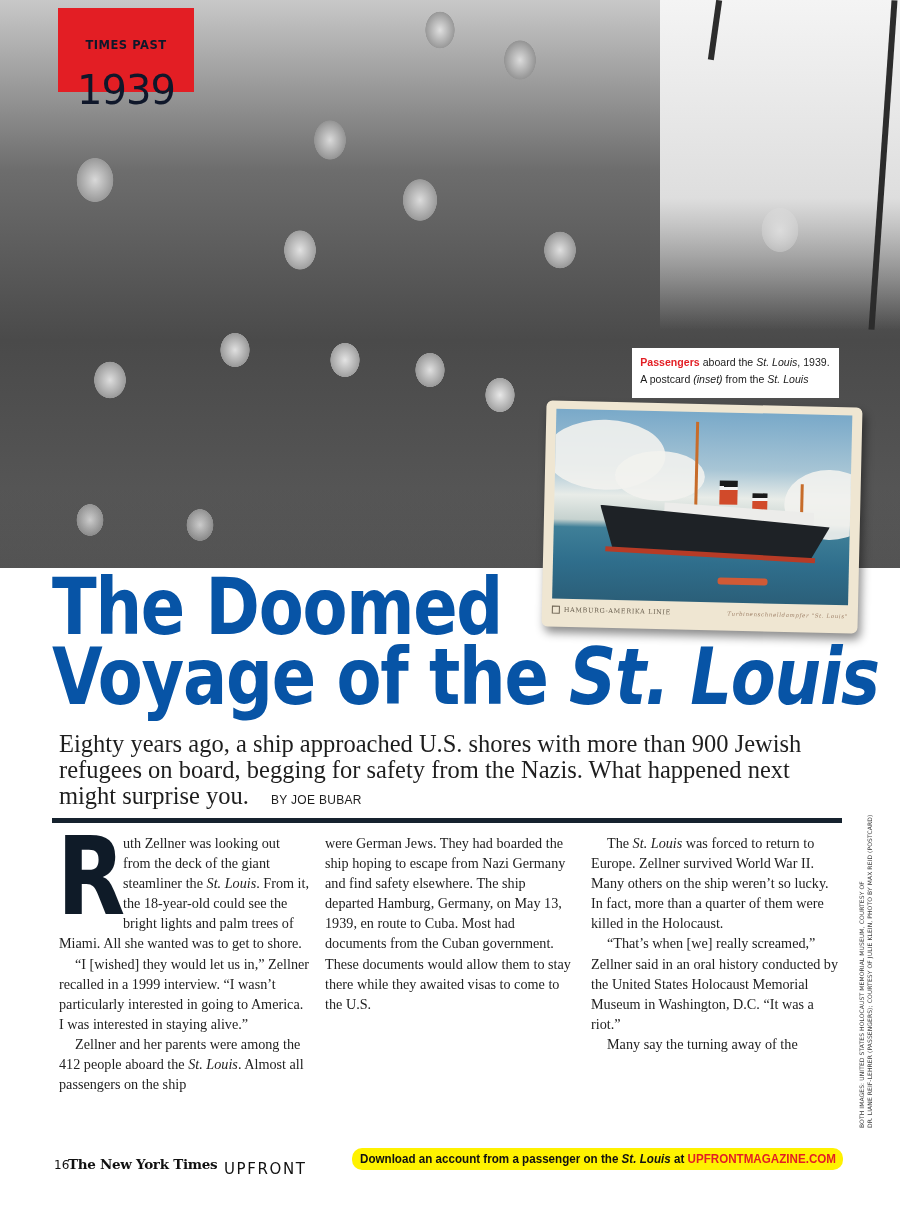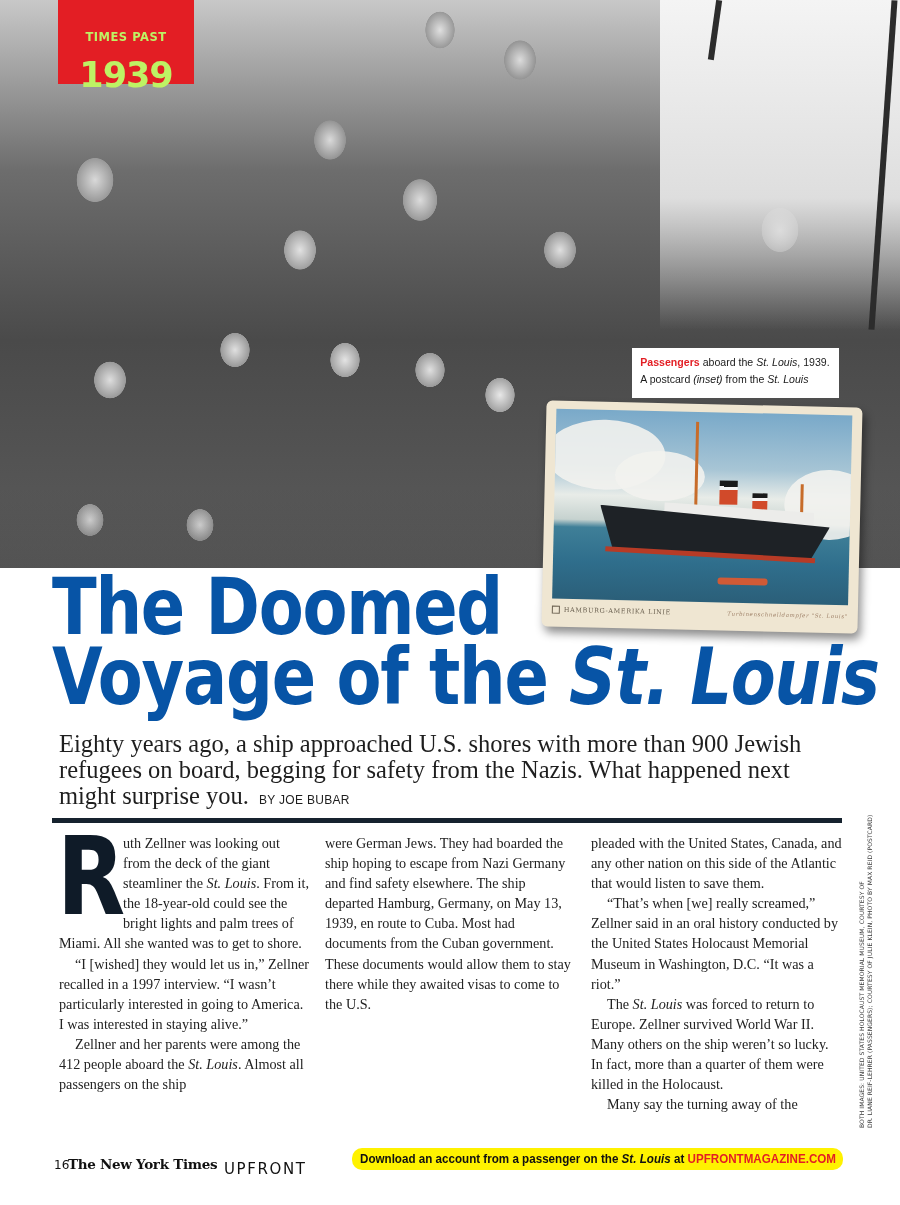--- a/index.html
+++ b/index.html
@@ -34,26 +34,26 @@
       background: linear-gradient(180deg, #f4f4f4 0%, #dedede 60%, rgba(150,150,150,0) 100%);
     }
     .hero .rope { position: absolute; background: #2c2c2c; width: 6px; }
     .hero .rope.r1 { left: 712px; top: 0; height: 60px; transform: rotate(8deg); }
     .hero .rope.r2 { left: 880px; top: 0; height: 330px; transform: rotate(4deg); }
     .hero .fade { position: absolute; left: 0; bottom: 0; width: 100%; height: 80px;
       background: linear-gradient(180deg, rgba(0,0,0,0) 0%, rgba(60,60,60,0.25) 100%); }
 
     
     .tag {
-      position: absolute; left: 58px; top: 0; width: 136px; height: 84px;
-      background: #e31e24; color: #bef264; text-align: center;
+      position: absolute; left: 58px; top: 8px; width: 136px; height: 84px;
+      background: #e31e24; color: #0f172a; text-align: center;
       font-family: "DejaVu Sans", sans-serif;
     }
     .tag .kicker { display: block; margin-top: 30px; font-size: 11.5px; font-weight: bold; letter-spacing: 0.5px; }
-    .tag .year { display: block; margin-top: 10px; font-size: 35px; font-weight: 700; letter-spacing: -1px; line-height: 42px; }
+    .tag .year { display: block; margin-top: 17px; font-size: 40px; font-weight: 400; letter-spacing: -1px; line-height: 42px; }
 
     
     .caption {
       position: absolute; left: 632px; top: 348px; width: 225px; height: 50px;
       background: #ffffff; padding: 6px 9px;
       font-family: "Liberation Sans", sans-serif; font-size: 11.5px; line-height: 17px;
       color: #1a1a1a;
       transform: scaleX(0.92); transform-origin: left top;
     }
     .caption .lead { color: #e31e24; font-weight: bold; }
@@ -109,21 +109,21 @@
     }
     .headline .line { display: block; white-space: nowrap; }
     .headline .it { font-style: oblique; }
 
     
     .dek {
       position: absolute; left: 59px; top: 731px; width: 790px;
       font-family: "Liberation Serif", serif; font-size: 24.5px; line-height: 26px; color: #1e1e1e;
     }
     .dek .byline {
-      font-family: "Liberation Sans", sans-serif; font-size: 12px; letter-spacing: 0.3px; margin-left: 4px;
+      font-family: "Liberation Sans", sans-serif; font-size: 12px; letter-spacing: 0.3px; margin-left: 16px;
     }
     .rule { position: absolute; left: 52px; top: 818px; width: 790px; height: 5px; background: #16222e; }
 
     
     .body {
       position: absolute; left: 59px; top: 833px; width: 783px; height: 302px;
       display: flex; gap: 15px;
       font-family: "Liberation Serif", serif; font-size: 14.2px; line-height: 20.1px; color: #222;
     }
     .col { width: 251px; }
@@ -206,30 +206,29 @@
 
 <div class="dek">
   <span>Eighty years ago, a ship approached U.S. shores with more than 900 Jewish refugees on board, begging for safety from the Nazis. What happened next might surprise you.</span>
   <span class="byline">BY JOE BUBAR</span>
 </div>
 <div class="rule"></div>
 
 <div class="body">
   <div class="col">
     <p class="noindent"><span class="dropcap">R</span><span>uth Zellner was looking out from the deck of the giant steamliner the </span><i>St. Louis</i><span>. From it, the 18-year-old could see the bright lights and palm trees of Miami. All she wanted was to get to shore.</span></p>
-    <p>“I [wished] they would let us in,” Zellner recalled in a 1997 interview. “I wasn’t particularly interested in going to America. I was interested in staying alive.”</p>
+    <p>“I [wished] they would let us in,” Zellner recalled in a 1999 interview. “I wasn’t particularly interested in going to America. I was interested in staying alive.”</p>
     <p><span>Zellner and her parents were among the 412 people aboard the </span><i>St. Louis</i><span>. Almost all passengers on the ship</span></p>
   </div>
   <div class="col">
     <p class="noindent">were German Jews. They had boarded the ship hoping to escape from Nazi Germany and find safety elsewhere. The ship departed Hamburg, Germany, on May 13, 1939, en route to Cuba. Most had documents from the Cuban government. These documents would allow them to stay there while they awaited visas to come to the U.S.</p>
   </div>
   <div class="col">
-    <p class="noindent">pleaded with the United States, Canada, and any other nation on this side of the Atlantic that would listen to save them.</p>
+    <p><span>The </span><i>St. Louis</i><span> was forced to return to Europe. Zellner survived World War II. Many others on the ship weren’t so lucky. In fact, more than a quarter of them were killed in the Holocaust.</span></p>
     <p>“That’s when [we] really screamed,” Zellner said in an oral history conducted by the United States Holocaust Memorial Museum in Washington, D.C. “It was a riot.”</p>
-    <p><span>The </span><i>St. Louis</i><span> was forced to return to Europe. Zellner survived World War II. Many others on the ship weren’t so lucky. In fact, more than a quarter of them were killed in the Holocaust.</span></p>
     <p>Many say the turning away of the</p>
   </div>
 </div>
 
 <div class="credit">
   <div>BOTH IMAGES: UNITED STATES HOLOCAUST MEMORIAL MUSEUM, COURTESY OF</div>
   <div>DR. LIANE REIF-LEHRER (PASSENGERS); COURTESY OF JULIE KLEIN, PHOTO BY MAX REID (POSTCARD)</div>
 </div>
 
 <div class="folio">16</div>

